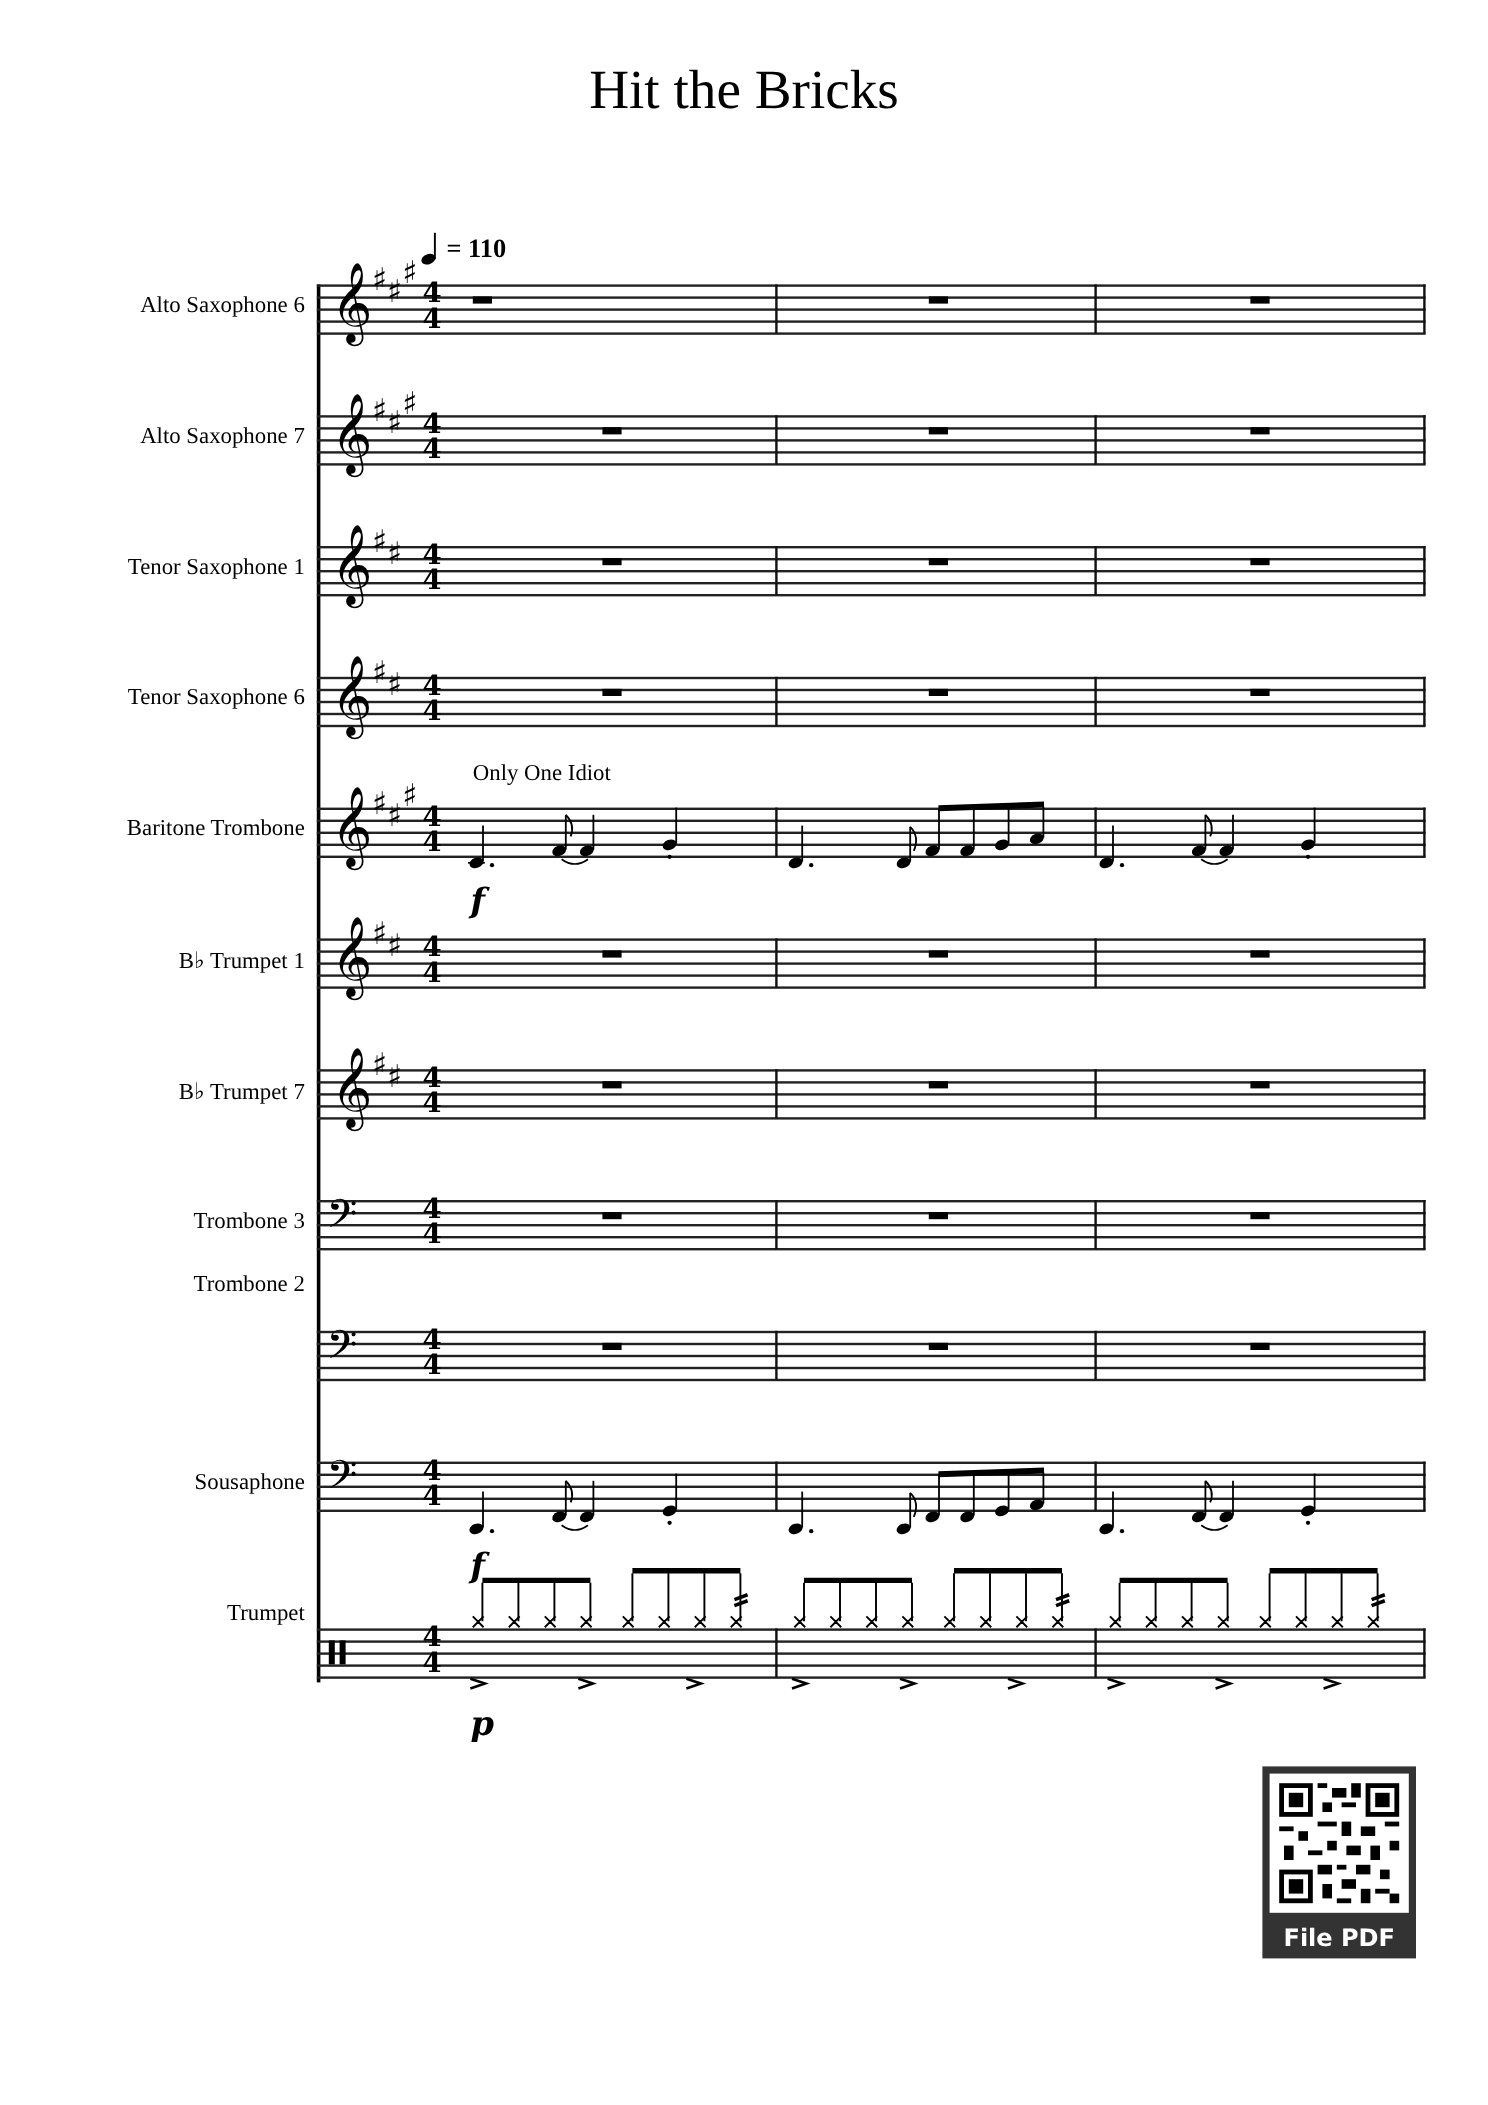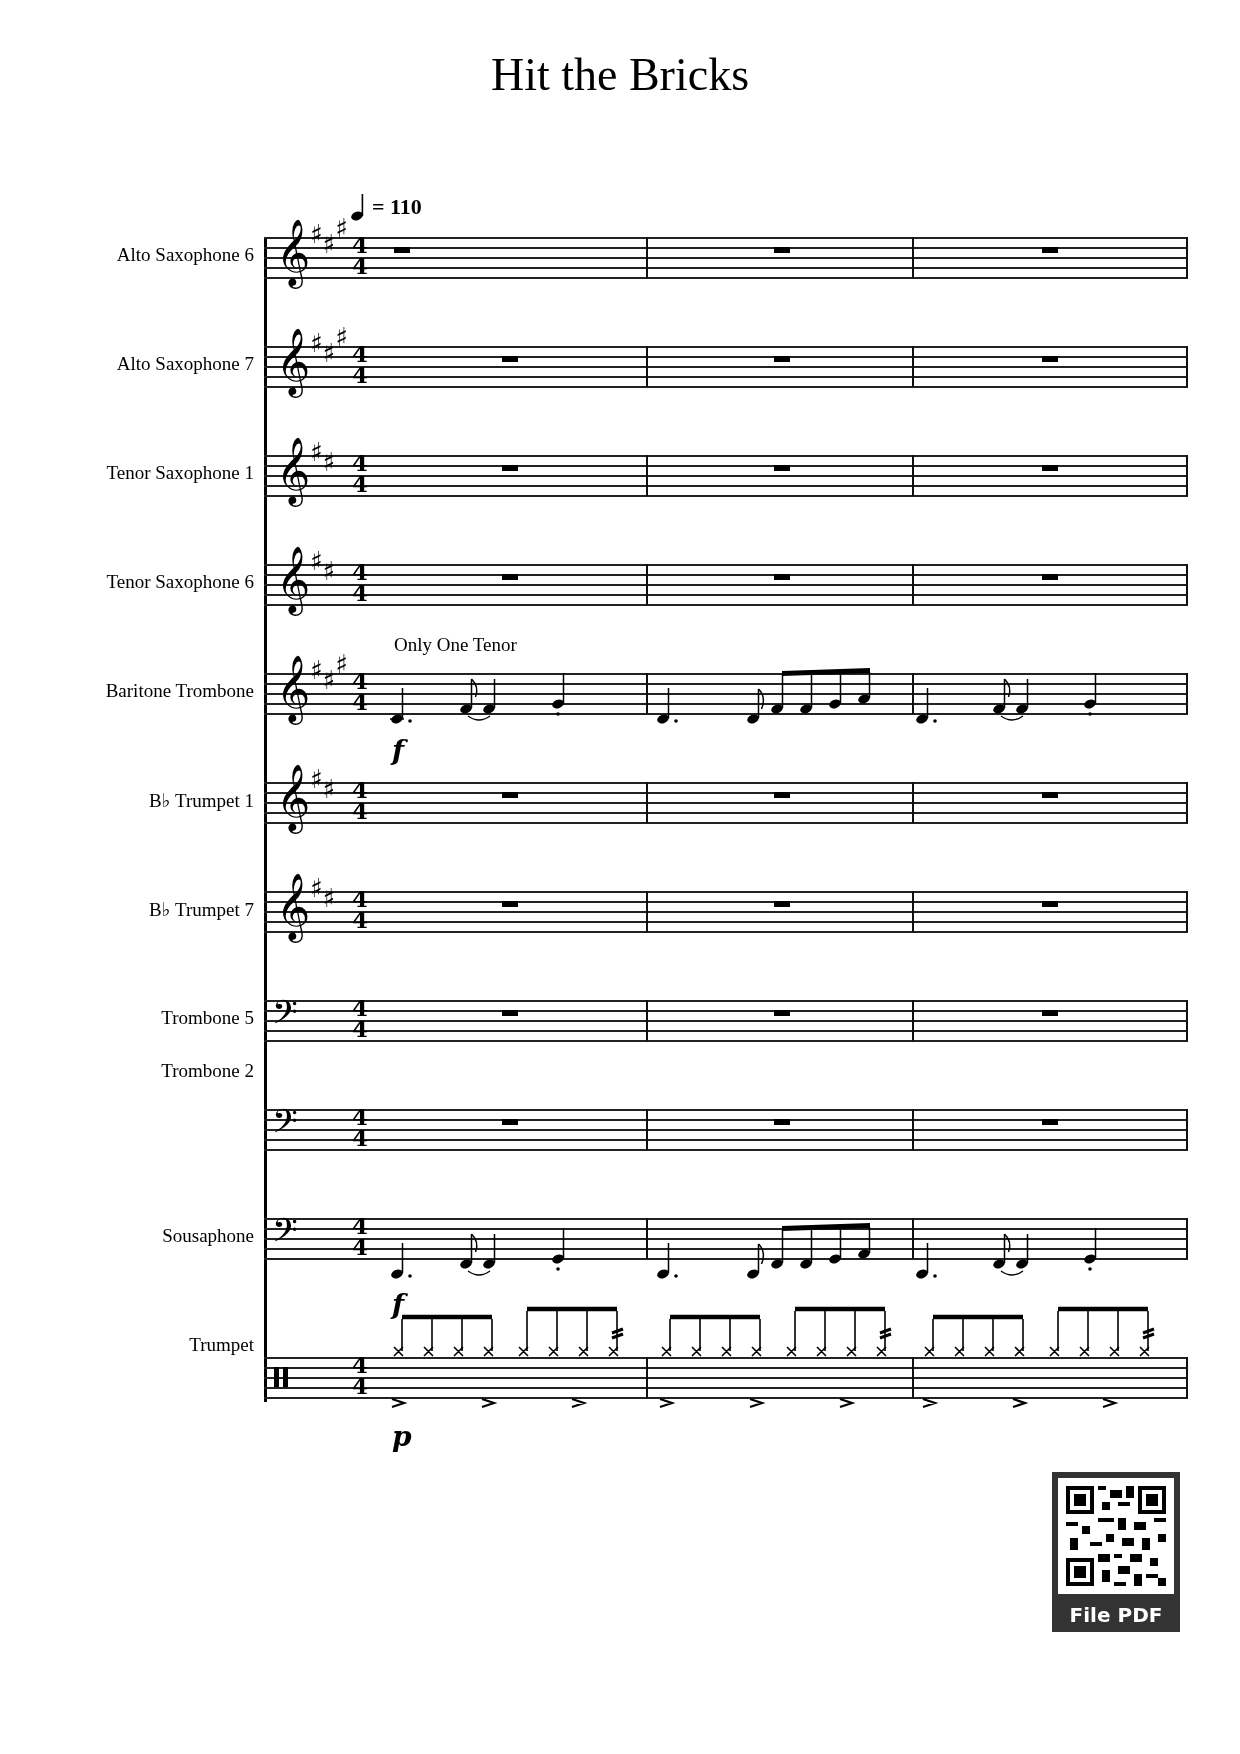--- a/index.html
+++ b/index.html
@@ -37,21 +37,21 @@
 
 <div class="system-bracket"></div>
 
 <div class="label" style="top:244px">Alto Saxophone 6</div>
 <div class="label" style="top:353px">Alto Saxophone 7</div>
 <div class="label" style="top:462px">Tenor Saxophone 1</div>
 <div class="label" style="top:571px">Tenor Saxophone 6</div>
 <div class="label" style="top:680px">Baritone Trombone</div>
 <div class="label" style="top:789px">B♭ Trumpet 1</div>
 <div class="label" style="top:898px">B♭ Trumpet 7</div>
-<div class="label" style="top:1007px">Trombone 5</div>
+<div class="label" style="top:1007px">Trombone 3</div>
 <div class="label" style="top:1060px">Trombone 2</div>
 <div class="label" style="top:1225px">Sousaphone</div>
 <div class="label" style="top:1334px">Trumpet</div>
 
 <div class="staff" style="top:237px">
   <div class="line" style="top:0"></div>
     <div class="line" style="top:10px"></div>
     <div class="line" style="top:20px"></div>
     <div class="line" style="top:30px"></div>
     <div class="line" style="top:40px"></div>
@@ -122,21 +122,21 @@
       <div>4</div>
     </div>
   <div class="rest" style="left:238px;top:10px"></div>
   <div class="barline" style="left:382px"></div>
   <div class="rest" style="left:510px;top:10px"></div>
   <div class="barline" style="left:648px"></div>
   <div class="rest" style="left:778px;top:10px"></div>
   <div class="barline" style="left:922px"></div>
 </div>
 
-<div class="expr" style="left:394px;top:634px">Only One Tenor</div>
+<div class="expr" style="left:394px;top:634px">Only One Idiot</div>
 
 <div class="staff" style="top:673px">
   <div class="line" style="top:0"></div>
     <div class="line" style="top:10px"></div>
     <div class="line" style="top:20px"></div>
     <div class="line" style="top:30px"></div>
     <div class="line" style="top:40px"></div>
   <div class="clef" style="left:12px;top:-14px;font-size:58px">𝄞</div>
   <div class="keysig" style="left:46px;top:-16px">♯<span style="position:relative;top:10px">♯</span><span style="position:relative;top:-6px">♯</span></div>
   <div class="timesig">

